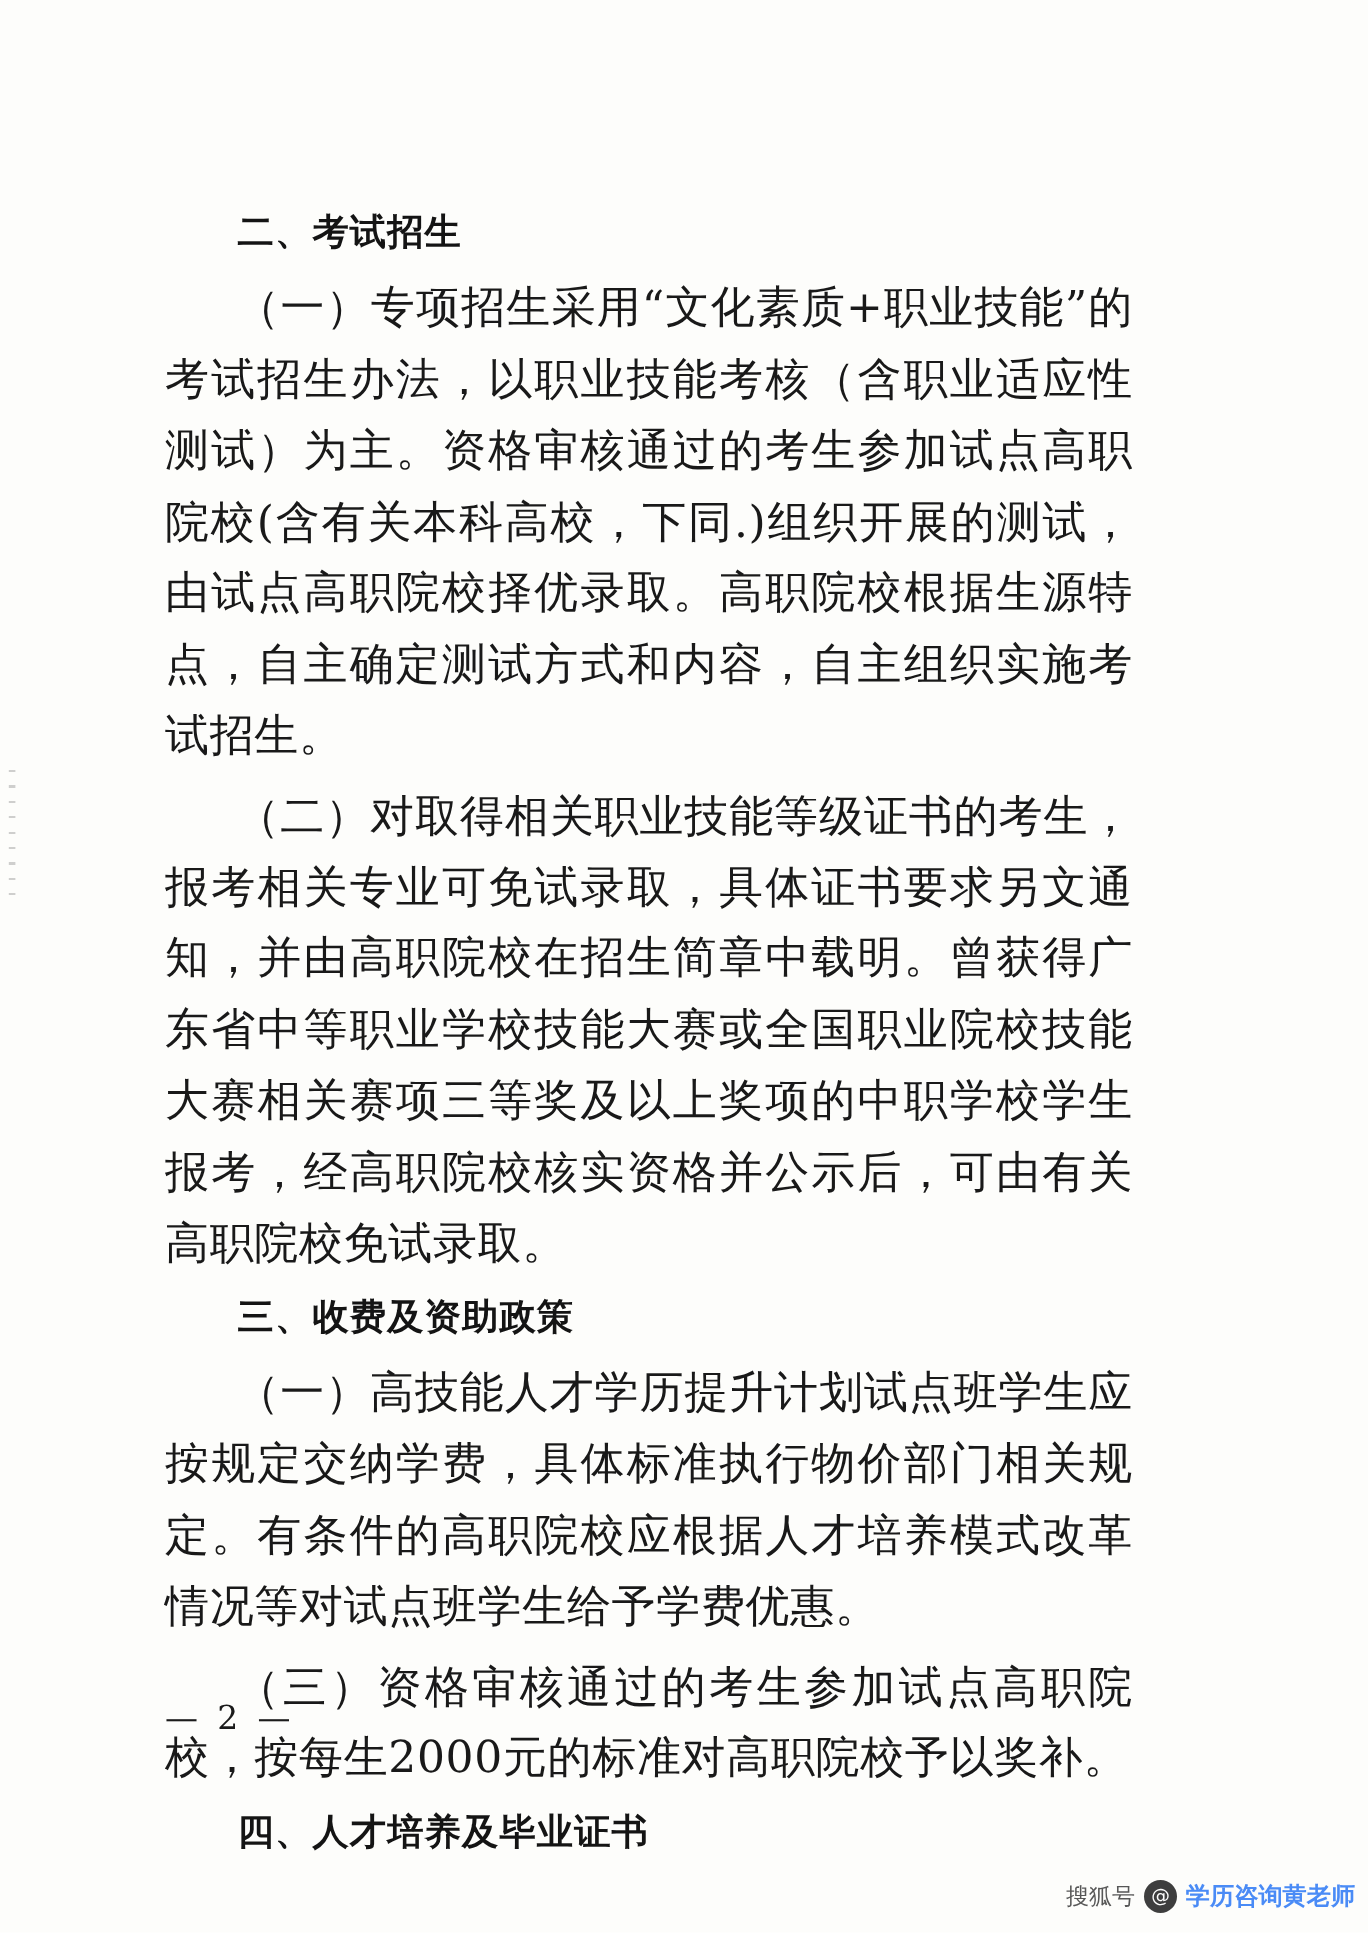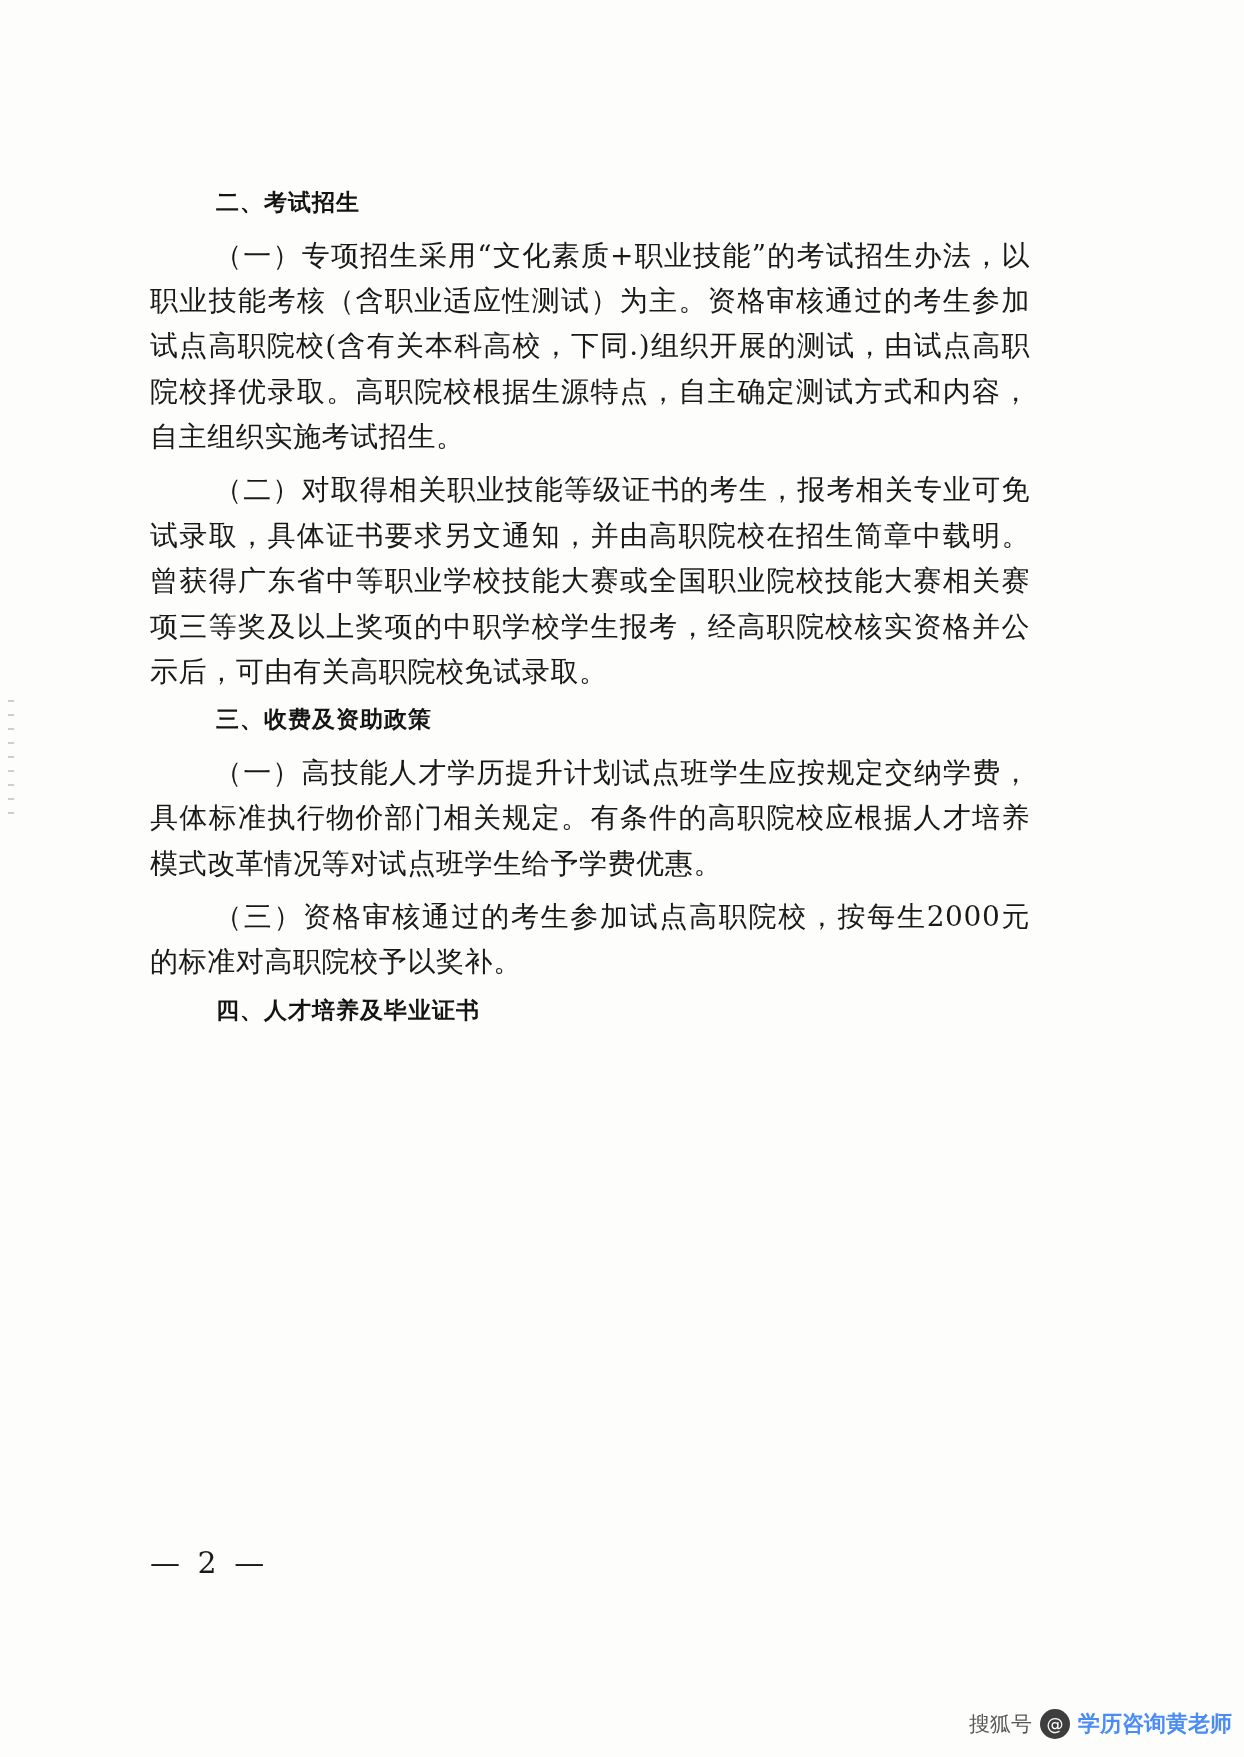--- a/index.html
+++ b/index.html
@@ -23,32 +23,32 @@
   }
 
   .doc-body {
     position: absolute;
     left: 150px;
     top: 185px;
     width: 880px;
   }
 
   .heading {
-    font-size: 23px;
+    font-size: 33px;
     font-weight: bold;
     letter-spacing: 1px;
     margin: 0 0 12px 0;
     padding-left: 66px;
     line-height: 1.55;
     color: #141414;
     font-family: "DejaVu Sans", "Liberation Sans", sans-serif;
   }
 
   .para {
-    font-size: 28px;
+    font-size: 40px;
     line-height: 1.62;
     margin: 0 0 8px 0;
     text-align: justify;
     text-justify: inter-ideograph;
     text-indent: 64px;
     color: #191919;
     letter-spacing: 0.6px;
   }
 
   .page-number {

